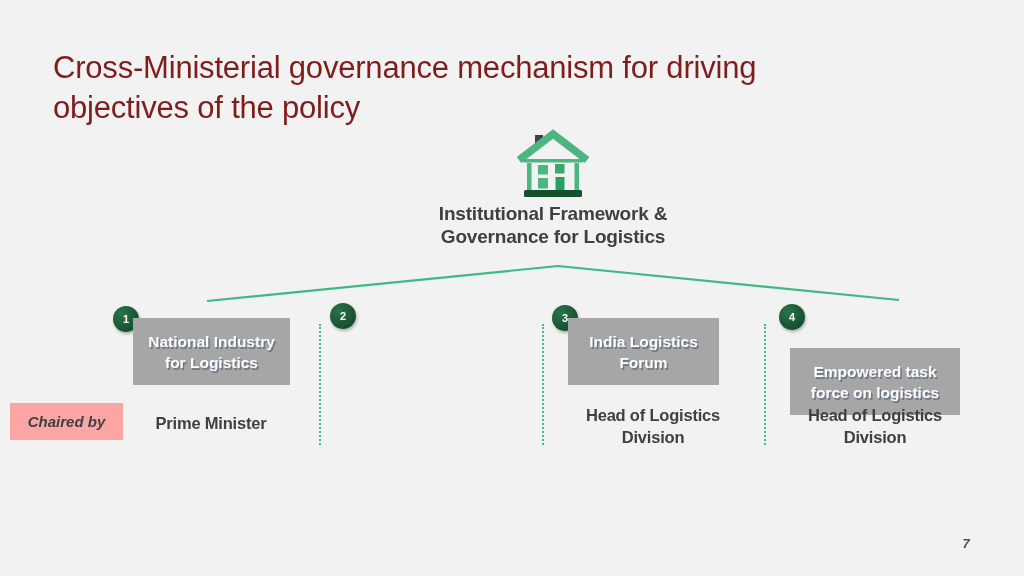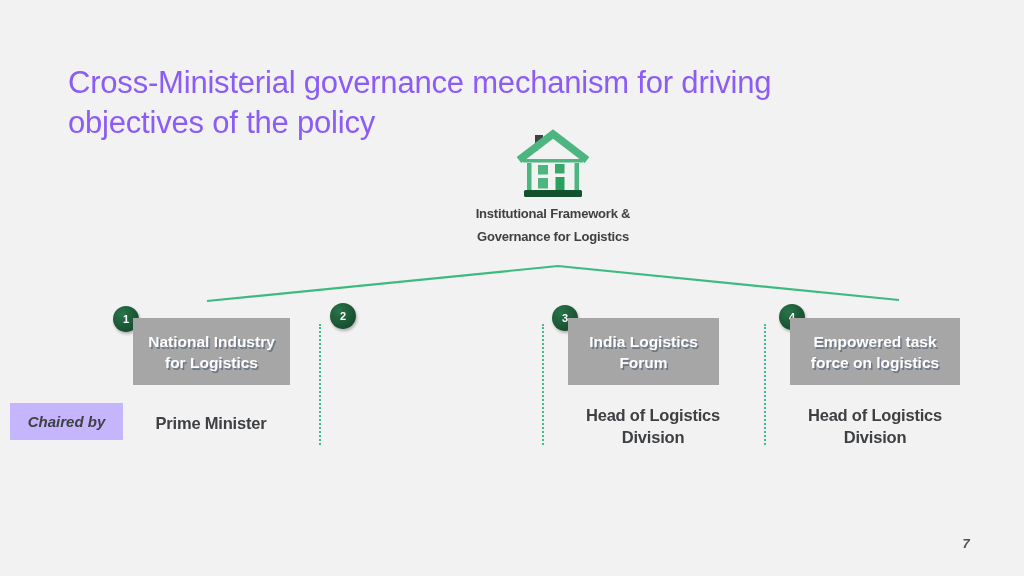--- a/index.html
+++ b/index.html
@@ -1,41 +1,41 @@
 <!DOCTYPE html>
 <html><head>
 <meta charset="utf-8">
 <style>
   html,body{margin:0;padding:0;background:#f1f2f1;}
   .slide{
     position:relative;width:1024px;height:576px;background:#f1f2f1;
     font-family:"Liberation Sans",sans-serif;overflow:hidden;
   }
   .title{
-    position:absolute;left:53px;top:48px;margin:15px;
-    font-size:31px;line-height:40px;font-weight:400;color:#8b5cf6;
+    position:absolute;left:53px;top:48px;margin:0;
+    font-size:31px;line-height:40px;font-weight:400;color:#7f1d1d;
     letter-spacing:-0.2px;white-space:pre-line;
   }
   .house{position:absolute;left:517px;top:126px;width:72px;height:74px;}
   .framework-heading{
     position:absolute;left:393px;top:202px;width:320px;text-align:center;
-    font-size:13px;line-height:23px;font-weight:700;color:#3e4043;white-space:pre-line;
+    font-size:19px;line-height:23px;font-weight:700;color:#3e4043;white-space:pre-line;
     letter-spacing:-0.2px;
   }
   .connector{position:absolute;left:0;top:0;width:1024px;height:576px;pointer-events:none;}
   .gray-box{
     position:absolute;top:318px;height:67px;background:#a6a6a6;
     display:flex;align-items:center;justify-content:center;text-align:center;
     color:#fdfdfd;font-weight:700;font-size:15.5px;line-height:21px;
     text-shadow:1.5px 1.5px 0 rgba(62,84,110,0.55);white-space:pre-line;
   }
   .box-1{left:133px;width:157px;}
   .box-2{left:342px;width:171px;}
   .box-3{left:568px;width:151px;}
-  .box-4{left:790px;width:170px;}
+  .box-4{left:790px;width:170px;margin-top:30px;}
   .num-badge{
     position:absolute;width:26px;height:26px;border-radius:50%;
     background:radial-gradient(circle at 35% 30%, #28744a, #123f24);
     color:#ffffff;font-size:11px;font-weight:700;
     display:flex;align-items:center;justify-content:center;
     box-shadow:1px 2px 3px rgba(0,0,0,0.28);
   }
   .badge-1{left:113px;top:306px;}
   .badge-2{left:330px;top:303px;}
   .badge-3{left:552px;top:305px;}
@@ -44,21 +44,21 @@
     position:absolute;width:220px;text-align:center;
     font-size:16.5px;line-height:22px;font-weight:700;color:#3e4043;
     white-space:pre-line;letter-spacing:-0.2px;
   }
   .chair-1{left:101px;top:412px;}
   .chair-2{left:317px;top:404px;}
   .chair-3{left:543px;top:404px;}
   .chair-4{left:765px;top:404px;}
   .chaired-by{
     position:absolute;left:10px;top:403px;width:113px;height:37px;
-    background:#c4b5fd;display:flex;align-items:center;justify-content:center;
+    background:#fca5a5;display:flex;align-items:center;justify-content:center;
     font-size:15px;font-weight:700;font-style:italic;color:#3e4043;
   }
   .v-sep{
     position:absolute;top:324px;height:121px;width:0;
     border-left:2px dotted #3fbe8a;
   }
   .sep-1{left:319px;}
   .sep-2{left:542px;}
   .sep-3{left:764px;}
   .footer-note{

